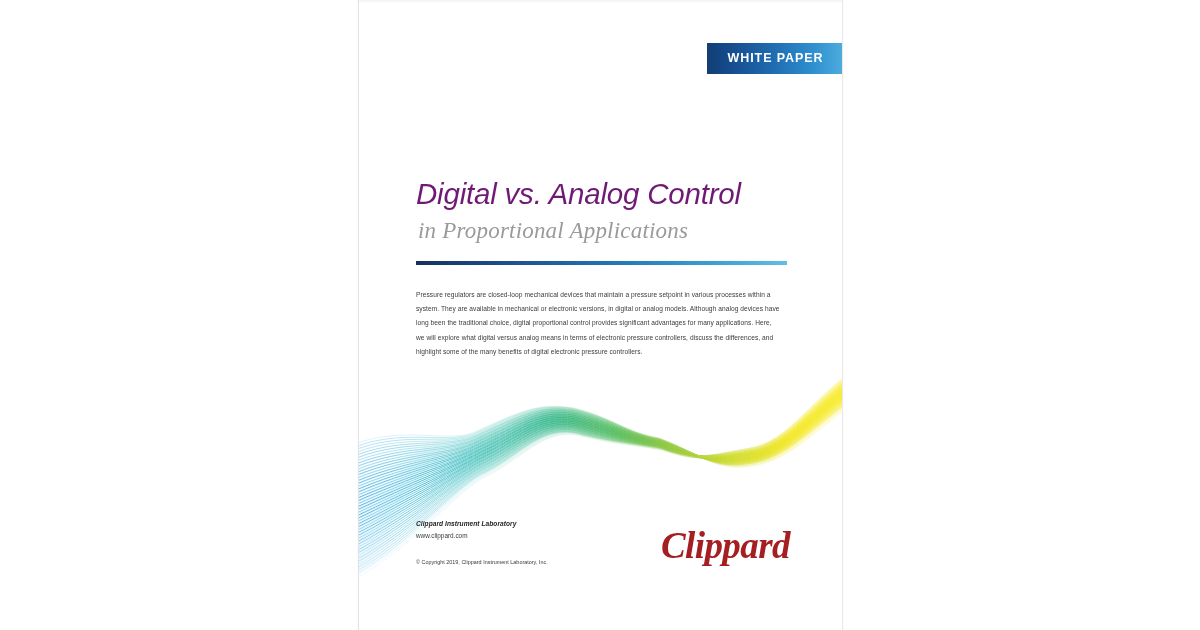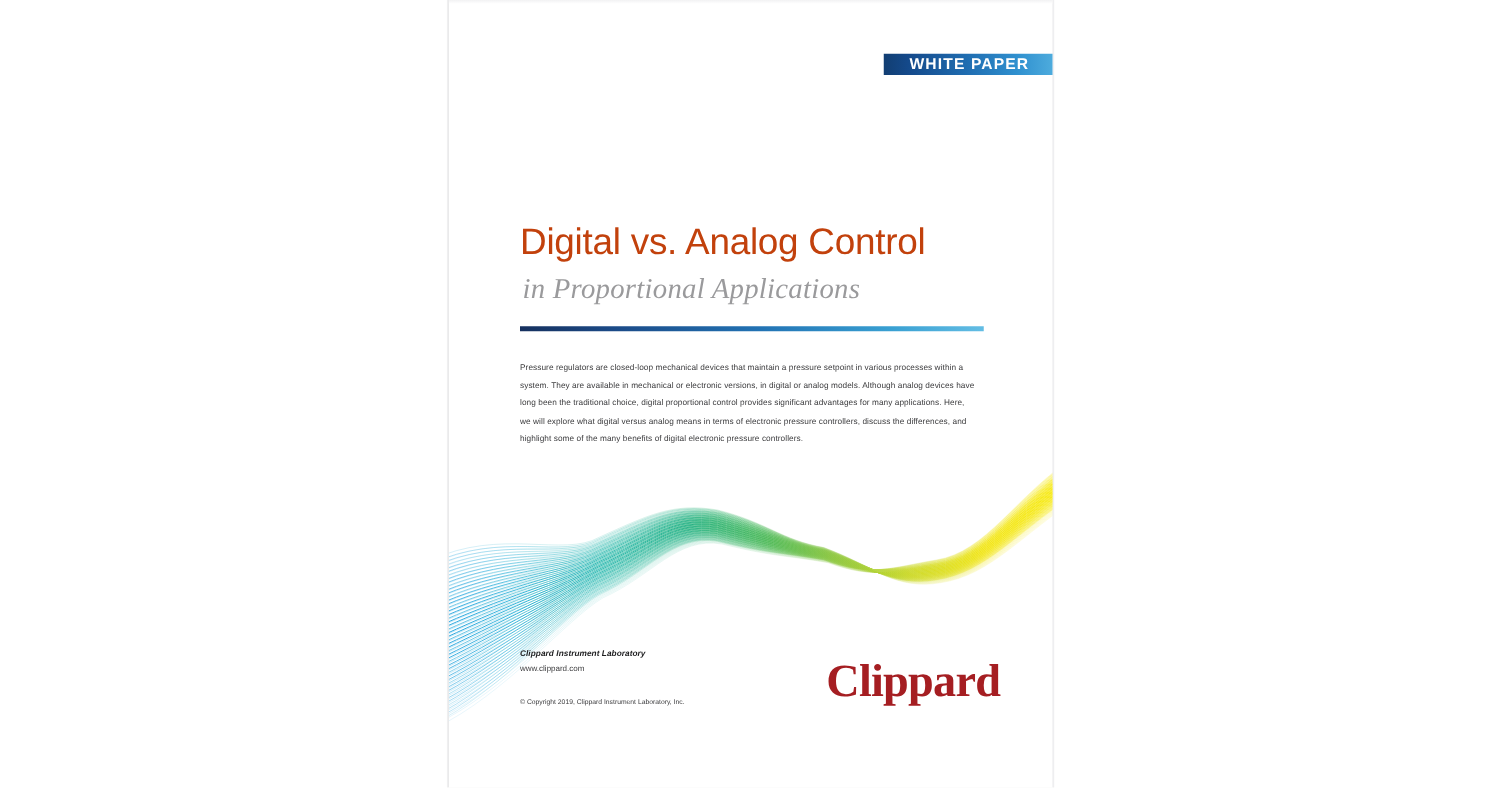--- a/index.html
+++ b/index.html
@@ -43,21 +43,21 @@
     height: 3px;
     background: linear-gradient(to bottom, #f2f2f3, #ffffff);
   }
 
   
   #white-paper-banner {
     position: absolute;
     top: 43px;
     left: 348px;
     width: 137px;
-    height: 17px;
+    height: 31px;
     background: linear-gradient(to right, #123e72 0%, #14498a 14%, #1f6cb0 48%, #2f90cf 78%, #4fadde 100%);
     display: flex;
     align-items: center;
     justify-content: center;
   }
   #white-paper-banner .label {
     color: #ffffff;
     font-family: "Liberation Sans", sans-serif;
     font-weight: bold;
     font-size: 12.5px;
@@ -71,24 +71,25 @@
     position: absolute;
     left: 57px;
     top: 178px;
     width: 380px;
   }
   #doc-title {
     font-family: "Liberation Sans", sans-serif;
     font-weight: 300;
     font-size: 29.5px;
     letter-spacing: -0.2px;
-    color: #c2410c;
+    color: #701a75;
     line-height: 1.06;
     margin: 0;
     white-space: nowrap;
+    font-style: italic;
   }
   #doc-subtitle {
     font-family: "Liberation Serif", serif;
     font-style: italic;
     font-size: 23px;
     color: #9a9a9c;
     letter-spacing: 0.2px;
     margin: 9px 0 0 2px;
     line-height: 1.1;
     white-space: nowrap;
@@ -162,20 +163,21 @@
   #clippard-logo {
     position: absolute;
     left: 302px;
     top: 527px;
     width: 135px;
     height: 42px;
   }
   #clippard-logo .wordmark {
     font-family: "Liberation Serif", serif;
     font-weight: bold;
+    font-style: italic;
     font-size: 37px;
     color: #a51e22;
     letter-spacing: -0.6px;
     line-height: 1;
     white-space: nowrap;
   }
 </style>
 </head>
 <body>
 

